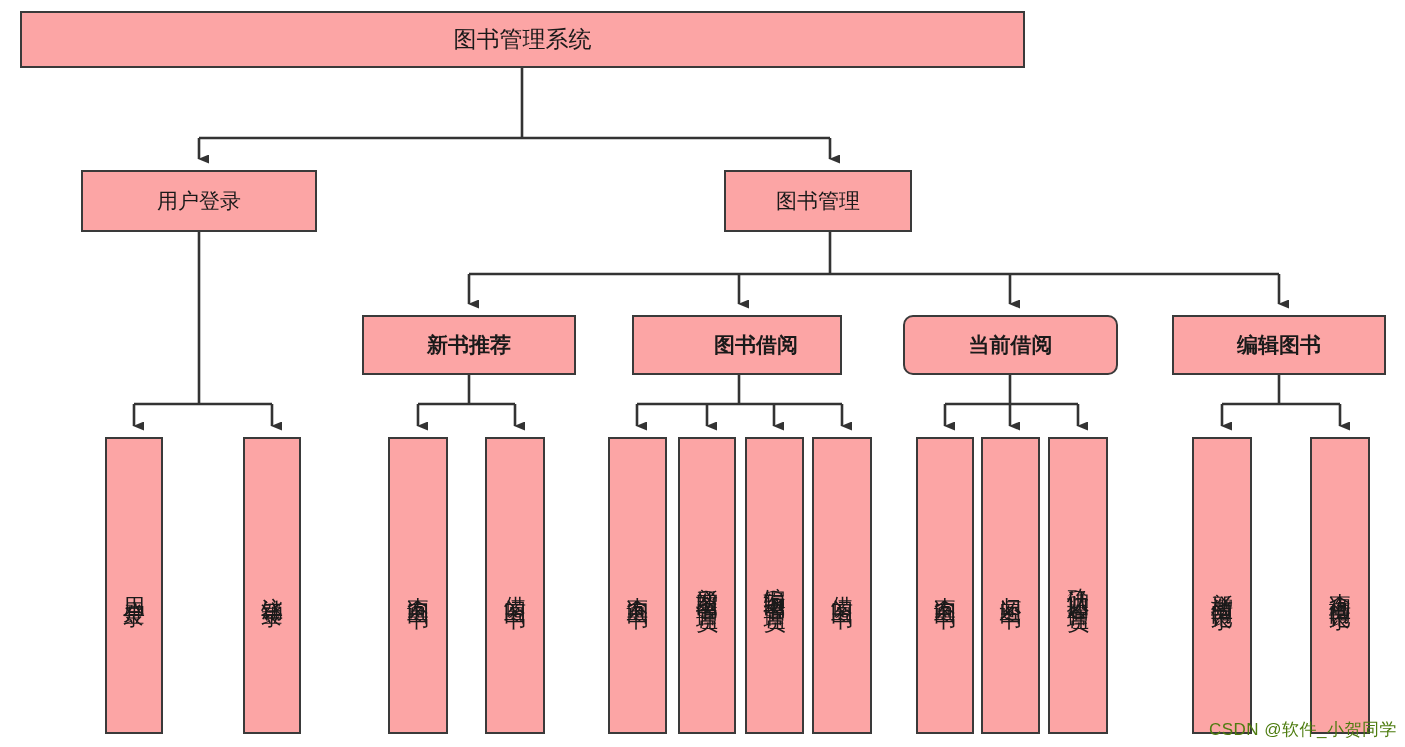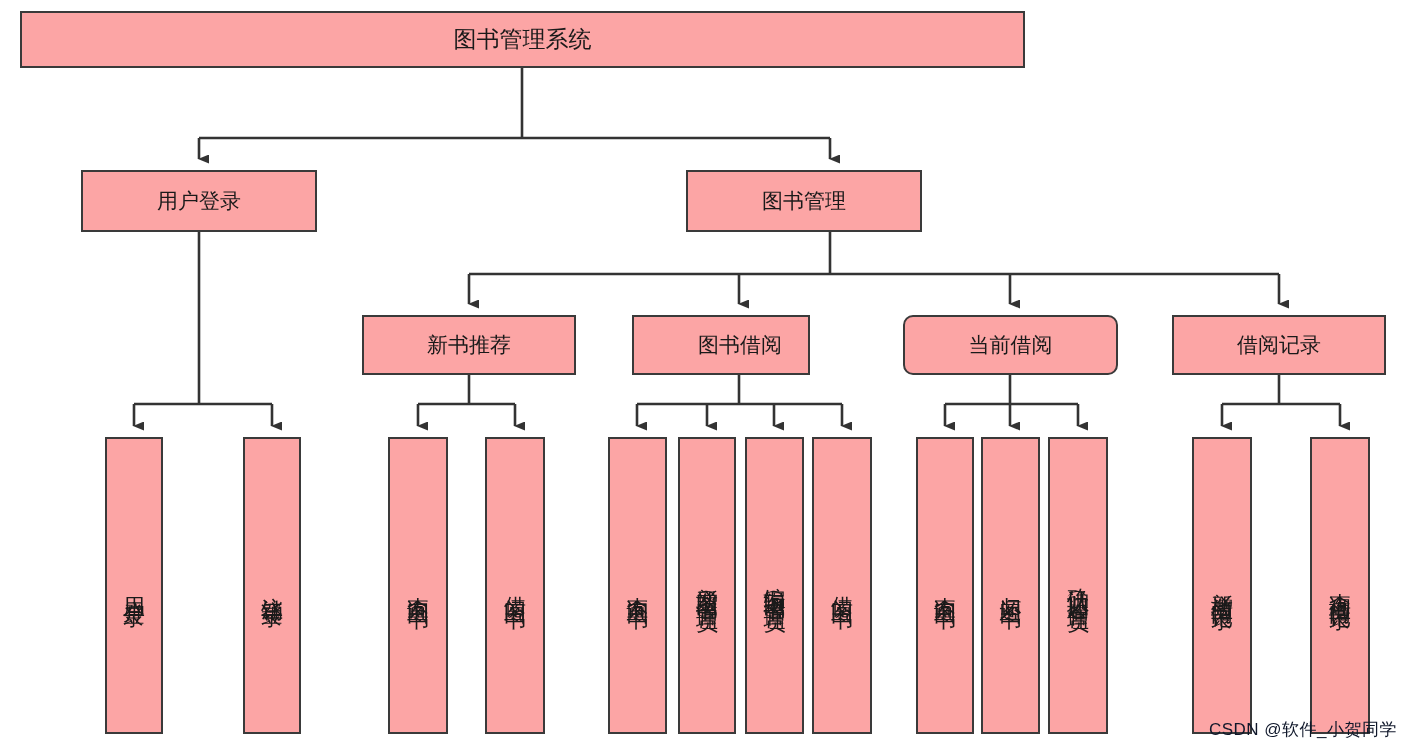--- a/index.html
+++ b/index.html
@@ -12,36 +12,36 @@
         border:2.5px solid #3a3a3a;display:flex;align-items:center;
         justify-content:center;color:#1a1a1a;}
   .node .lbl{display:block;text-align:center;line-height:1.12;}
 
   .n-root{left:20px;top:11px;width:1005px;height:57px;}
   .n-root .lbl{font-size:23px;}
 
   .n-l2{top:170px;height:62px;}
   .n-l2 .lbl{font-size:21px;}
   .n-user{left:81px;width:236px;}
-  .n-book{left:686px;width:236px;}
+  .n-book{left:724px;width:188px;}
 
-  .n-l3{top:315px;height:60px;}
+  .n-l3{top:315px;height:60px;font-weight:bold;}
   .n-l3 .lbl{font-size:21px;}
   .n-rec{left:362px;width:214px;}
-  .n-bor{left:632px;width:178px;padding-left:38px;}
+  .n-bor{left:632px;width:210px;padding-left:38px;}
   .n-cur{left:903px;width:215px;border-radius:10px;}
   .n-his{left:1172px;width:214px;}
 
   .n-leaf{top:437px;height:297px;border-width:2.5px;}
   .n-leaf .lbl{writing-mode:vertical-rl;text-orientation:upright;
                font-size:22px;letter-spacing:3.5px;line-height:1;
                white-space:nowrap;}
 
   .watermark{position:absolute;right:8px;bottom:6px;font-size:17px;
-             color:#0f172a;letter-spacing:0.5px;white-space:nowrap;
+             color:#4d7c0f;letter-spacing:0.5px;white-space:nowrap;
              font-family:"Liberation Sans","DejaVu Sans",sans-serif;text-align:right;}
 </style>
 </head>
 <body>
 
 <div id="stage">
 
   <svg id="wires" viewBox="0 0 1405 747" xmlns="http://www.w3.org/2000/svg">
     <defs>
       <marker id="arw" markerWidth="9" markerHeight="11" refX="4.5" refY="10" orient="auto" markerUnits="userSpaceOnUse">
@@ -106,21 +106,21 @@
   <div class="node n-l3 n-rec">
     <span class="lbl">新书推荐</span>
   </div>
   <div class="node n-l3 n-bor">
     <span class="lbl">图书借阅</span>
   </div>
   <div class="node n-l3 n-cur">
     <span class="lbl">当前借阅</span>
   </div>
   <div class="node n-l3 n-his">
-    <span class="lbl">借阅记录</span>
+    <span class="lbl">编辑图书</span>
   </div>
 
   <div class="node n-leaf" style="left:105px;width:58px;">
     <span class="lbl">用户登录</span>
   </div>
   <div class="node n-leaf" style="left:243px;width:58px;">
     <span class="lbl">注销登录</span>
   </div>
 
   <div class="node n-leaf" style="left:388px;width:60px;">

